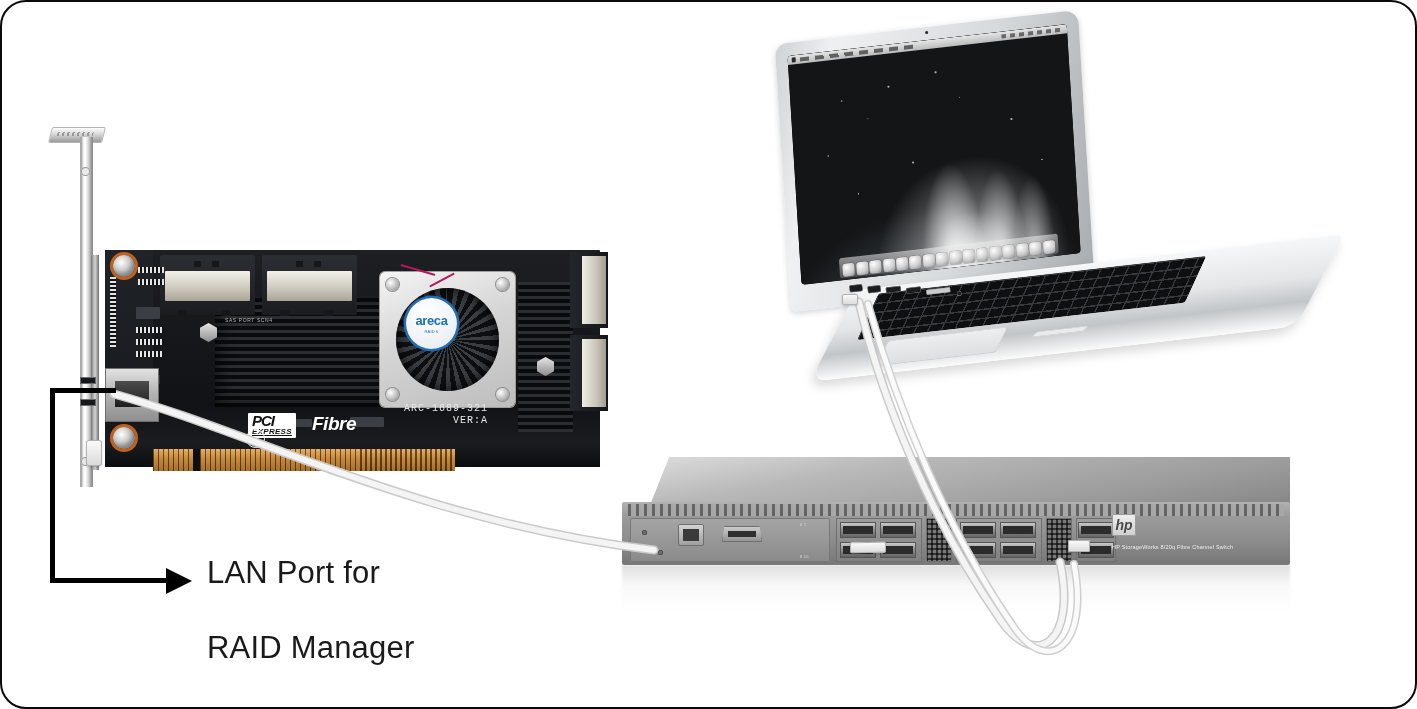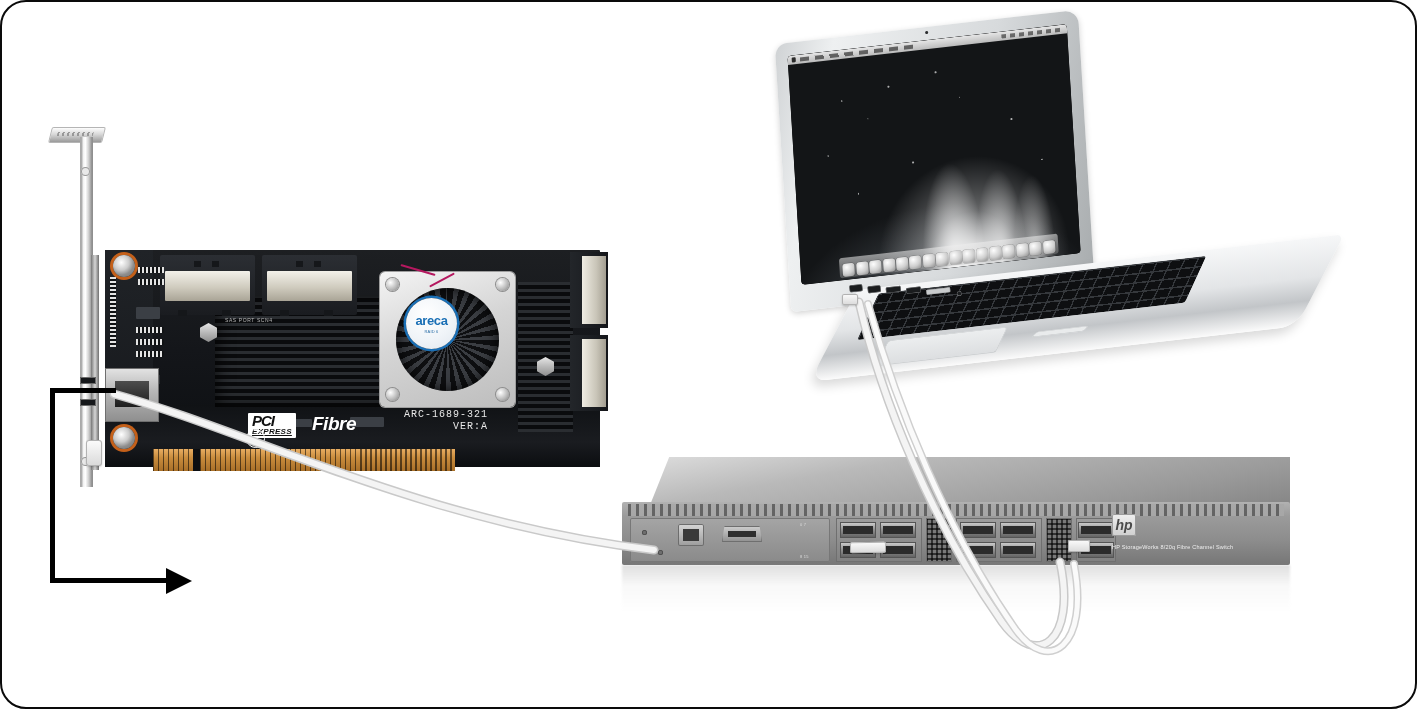--- a/index.html
+++ b/index.html
@@ -145,21 +145,21 @@
     background:#ffffff;color:#111;padding:1px 4px 2px 4px;border-radius:1px;
     font-style:italic;font-weight:bold;line-height:.95;
   }
   .silk-pci .l1{font-size:15px;letter-spacing:-1px;}
   .silk-pci .l2{font-size:8px;letter-spacing:.3px;text-decoration:underline;}
   .silk-rohs{
     position:absolute;left:262px;top:286px;color:#fff;font-weight:bold;
     font-size:19px;font-style:italic;letter-spacing:-.5px;
   }
   .silk-arc{
-    position:absolute;left:328px;top:282px;color:#e8e8e8;
+    position:absolute;left:328px;top:276px;color:#e8e8e8;
     font-family:"Liberation Mono",monospace;font-size:10px;letter-spacing:1px;
     line-height:12px;text-align:right;width:110px;
   }
   .silk-a{
     position:absolute;left:196px;top:302px;width:17px;height:17px;border-radius:50%;
     border:1.4px solid #fff;color:#fff;font-size:11px;font-style:italic;
     display:flex;align-items:center;justify-content:center;font-family:"Liberation Serif",serif;
   }
   .silk-sas-label{
     position:absolute;left:175px;top:190px;color:#b8b8b8;font-size:5px;letter-spacing:.6px;
@@ -631,14 +631,18 @@
   <div class="plug" style="left:1066px;top:538px;width:22px;height:12px;"></div>
 
   <div id="annotation">
 
     <div class="ann-line" style="left:0px;top:0px;width:66px;height:5px;"></div>
     <div class="ann-line" style="left:0px;top:0px;width:5px;height:195px;"></div>
     <div class="ann-line" style="left:0px;top:190px;width:120px;height:5px;"></div>
     <div class="ann-arrow" style="left:116px;top:180px;"></div>
   </div>
 
+  <div id="label-text">
+    <div>LAN Port for</div>
+    <div>RAID Manager</div>
+  </div>
 
 </div>
 
 </body></html>

